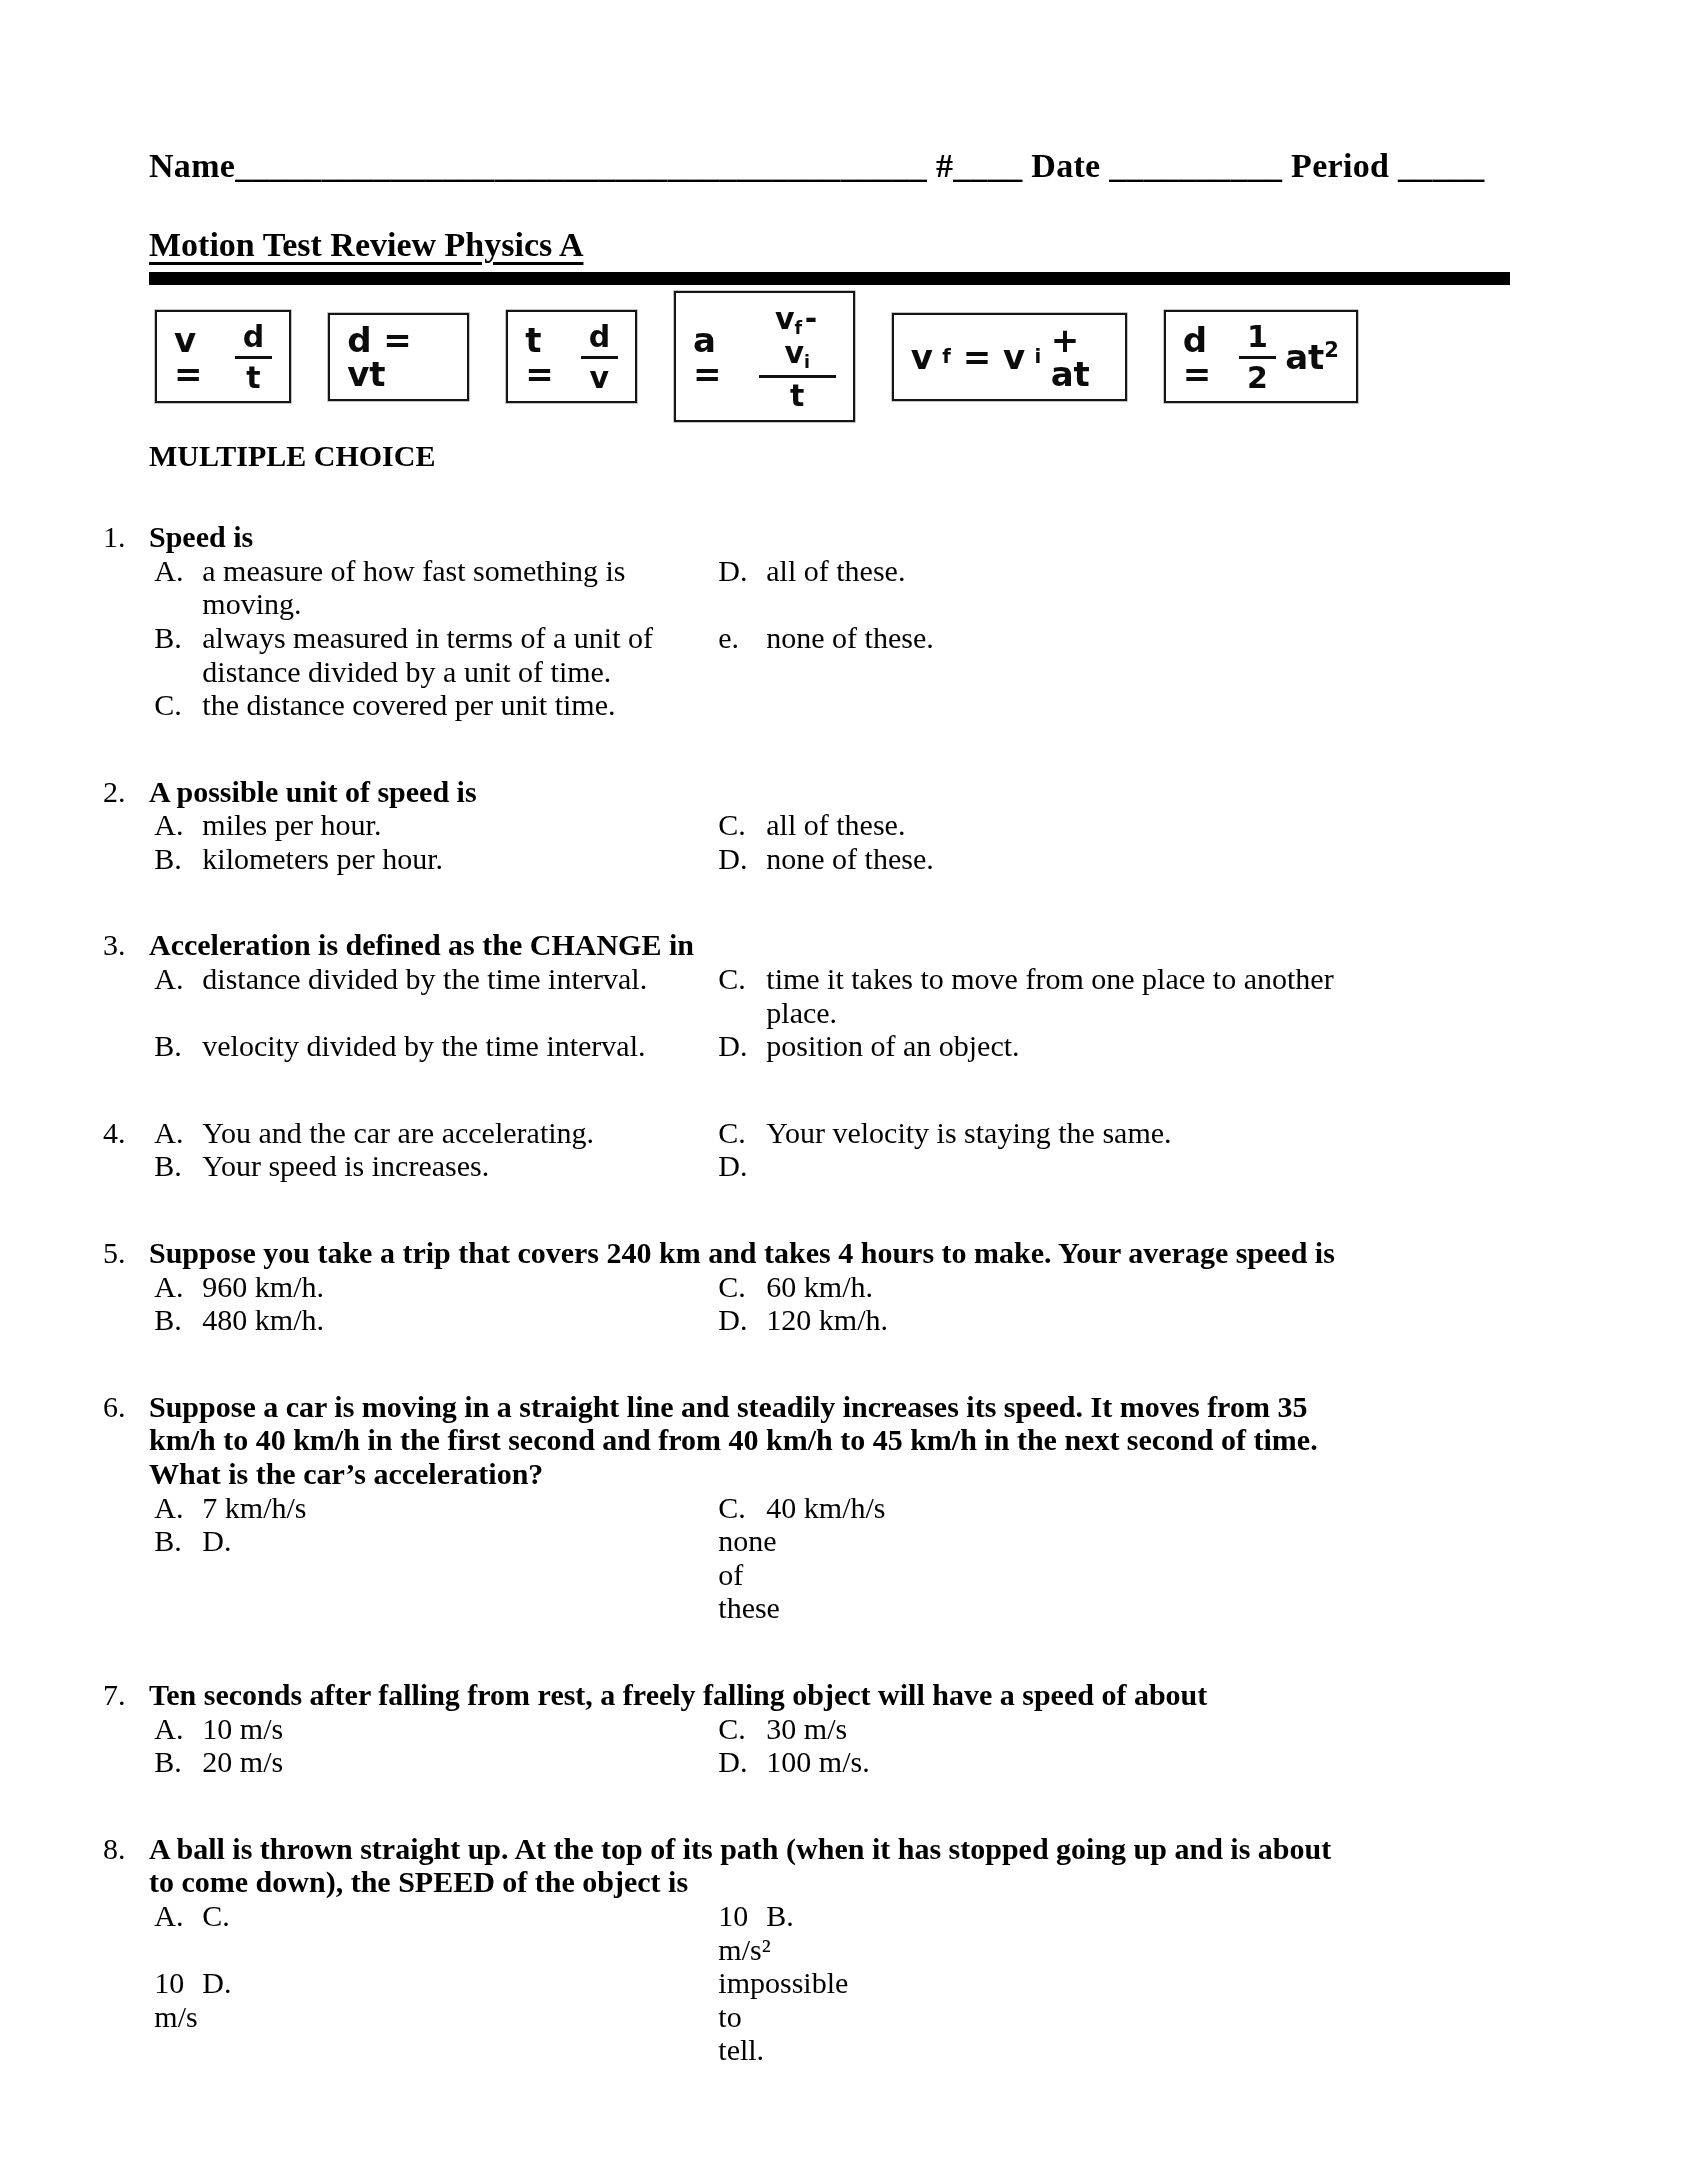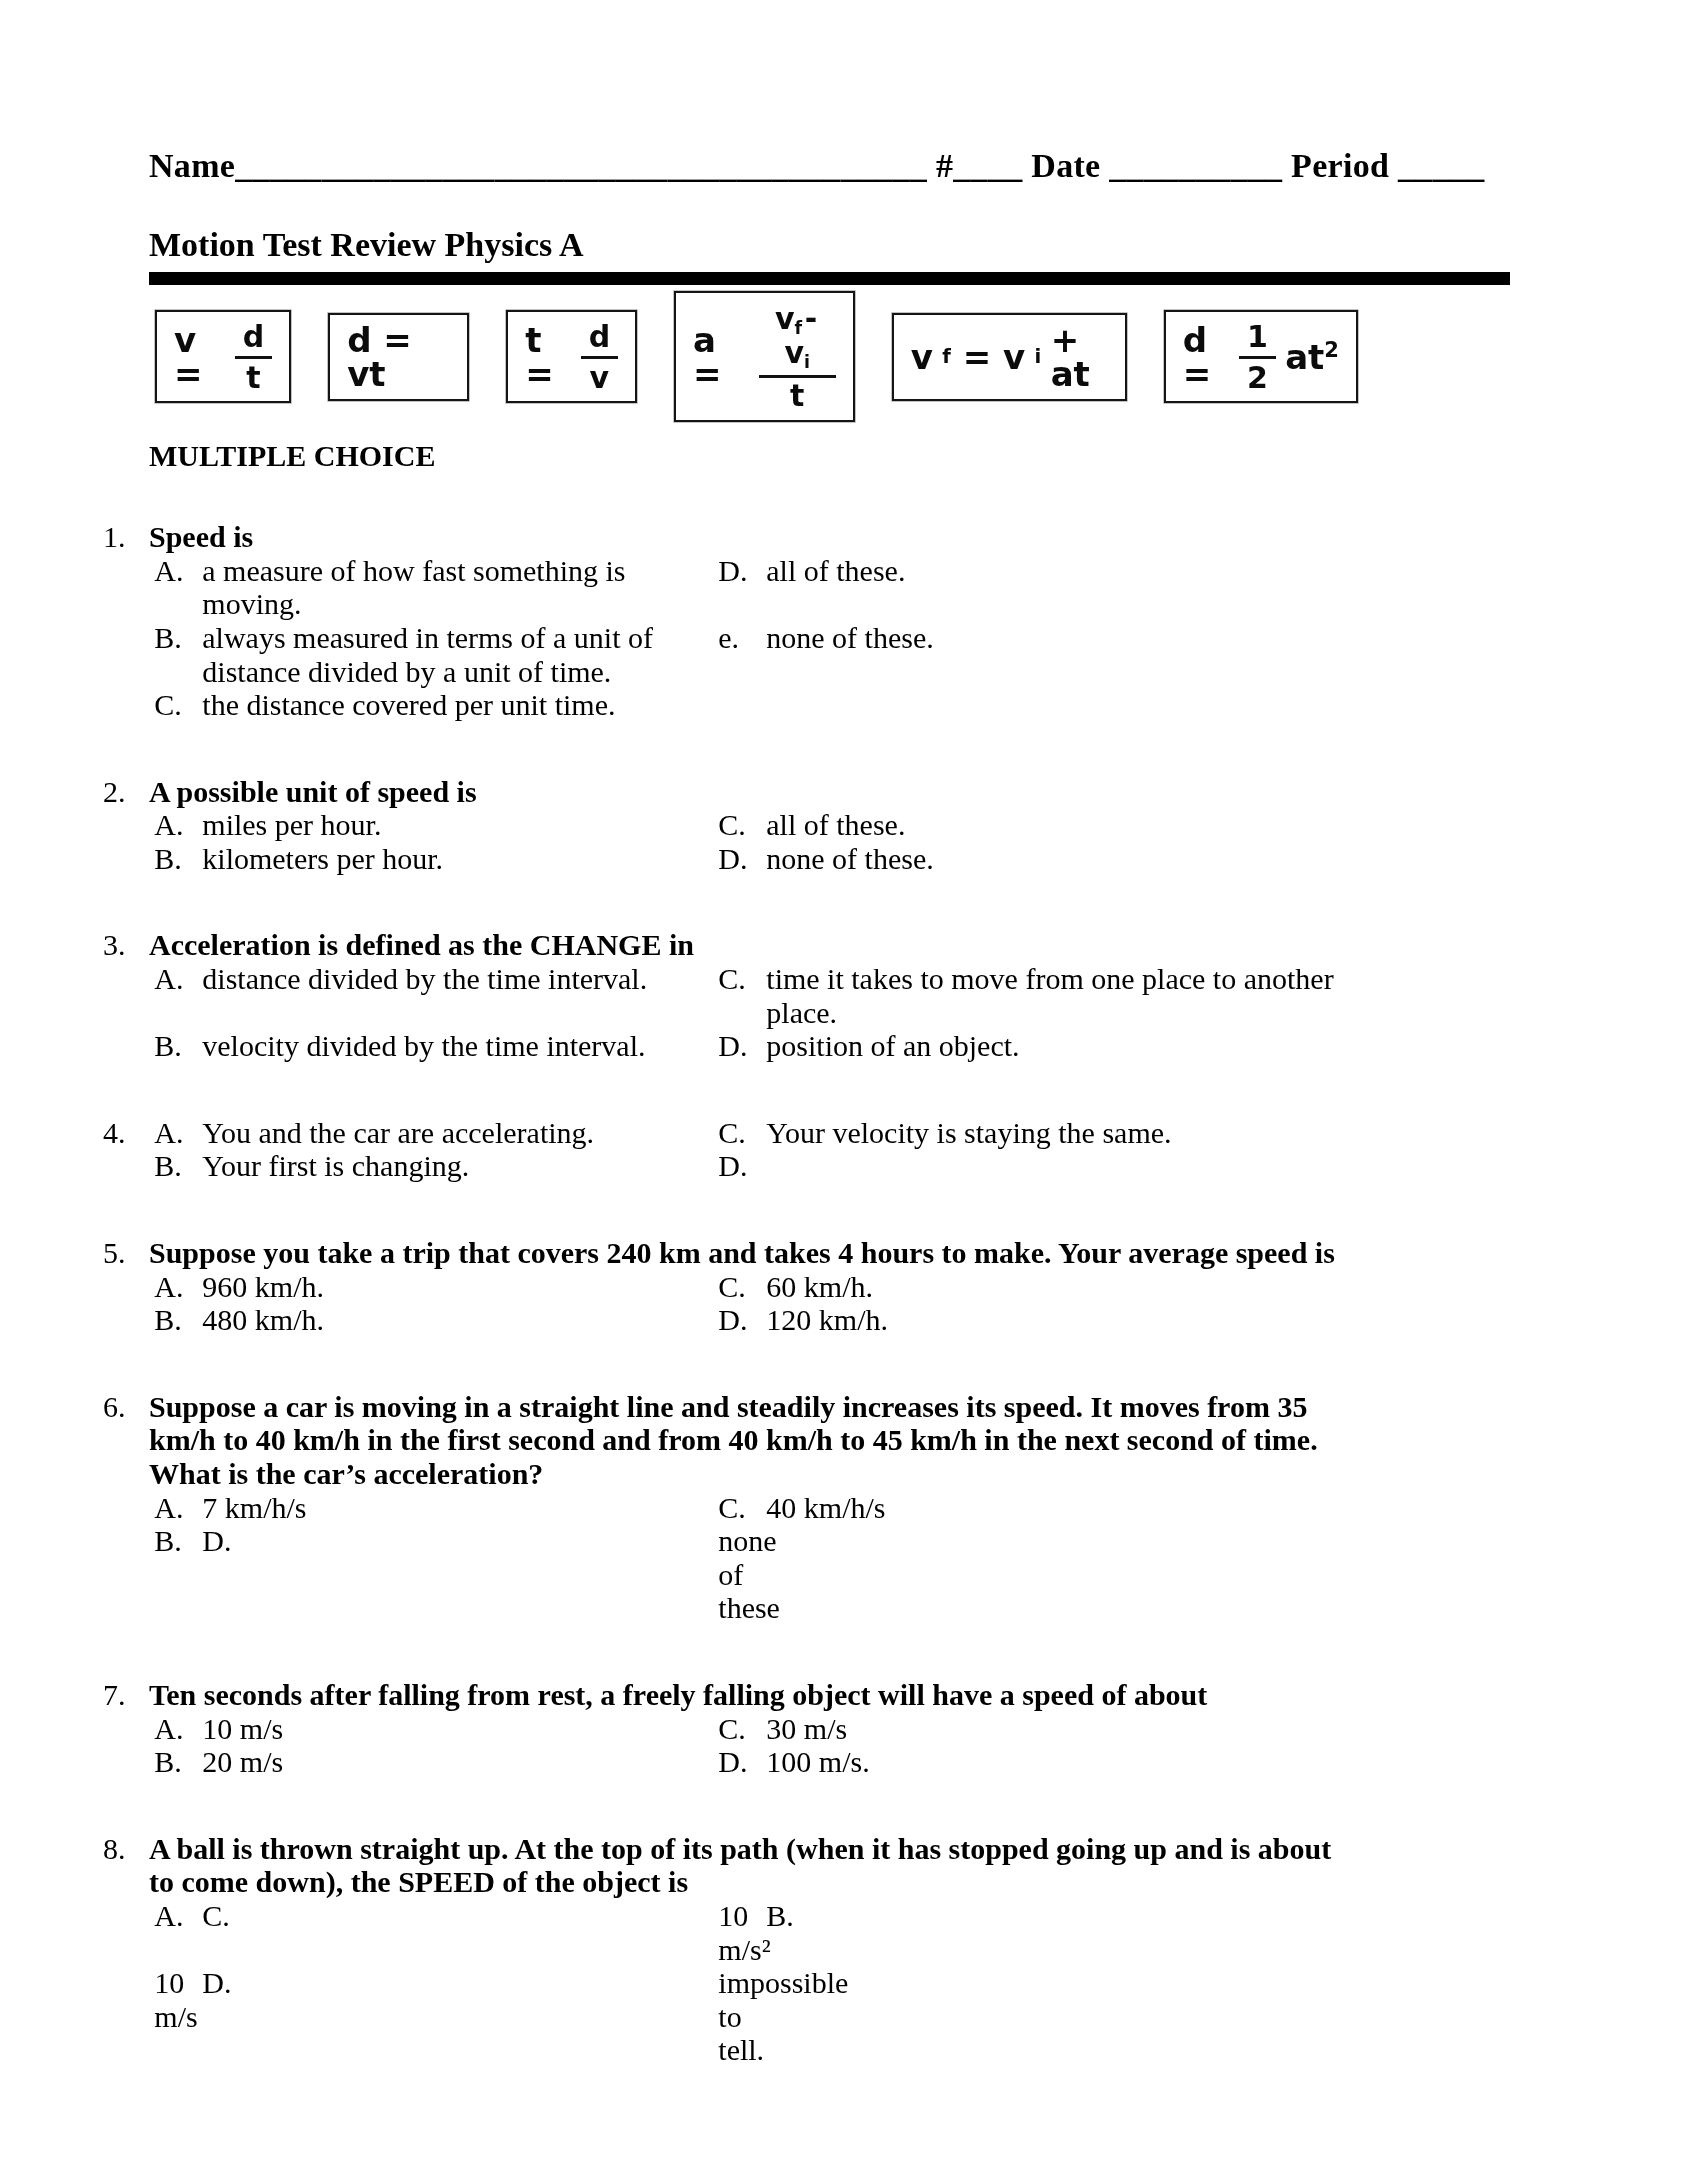--- a/index.html
+++ b/index.html
@@ -14,20 +14,21 @@
     padding: 147px 152px 0 103px;
     box-sizing: border-box; overflow: hidden;
   }
   .m { margin-left: 46px; }
   .header-line {
     font-size: 34px; font-weight: 700; white-space: nowrap;
     letter-spacing: 0.3px;
   }
   .title { margin-top: 41px; font-size: 34px; font-weight: 700; }
   .title .t-text {
+    text-decoration: underline;
     text-decoration-thickness: 2.6px;
     text-underline-offset: 6px;
   }
   .rule { margin-top: 8px; height: 13.2px; background: #000; width: 1363px; }
 
   
   .formulas {
     display: flex; align-items: center; gap: 37px;
     margin: 13.2px 0 0 52px; height: 116px;
   }
@@ -191,21 +192,21 @@
 
   <div class="question">
     <div class="qnum">4.</div>
     <div>
       <div class="choices">
         <div class="cl">A.</div>
         <div class="ct">You and the car are accelerating.</div>
         <div class="cl">C.</div>
         <div class="ct">Your velocity is staying the same.</div>
         <div class="cl">B.</div>
-        <div class="ct">Your first is changing.</div>
+        <div class="ct">Your speed is increases.</div>
         <div class="cl">D.</div>
       </div>
     </div>
   </div>
 
   <div class="question">
     <div class="qnum">5.</div>
     <div>
       <div class="stem">Suppose you take a trip that covers 240 km and takes 4 hours to make.  Your average speed is</div>
       <div class="choices">

